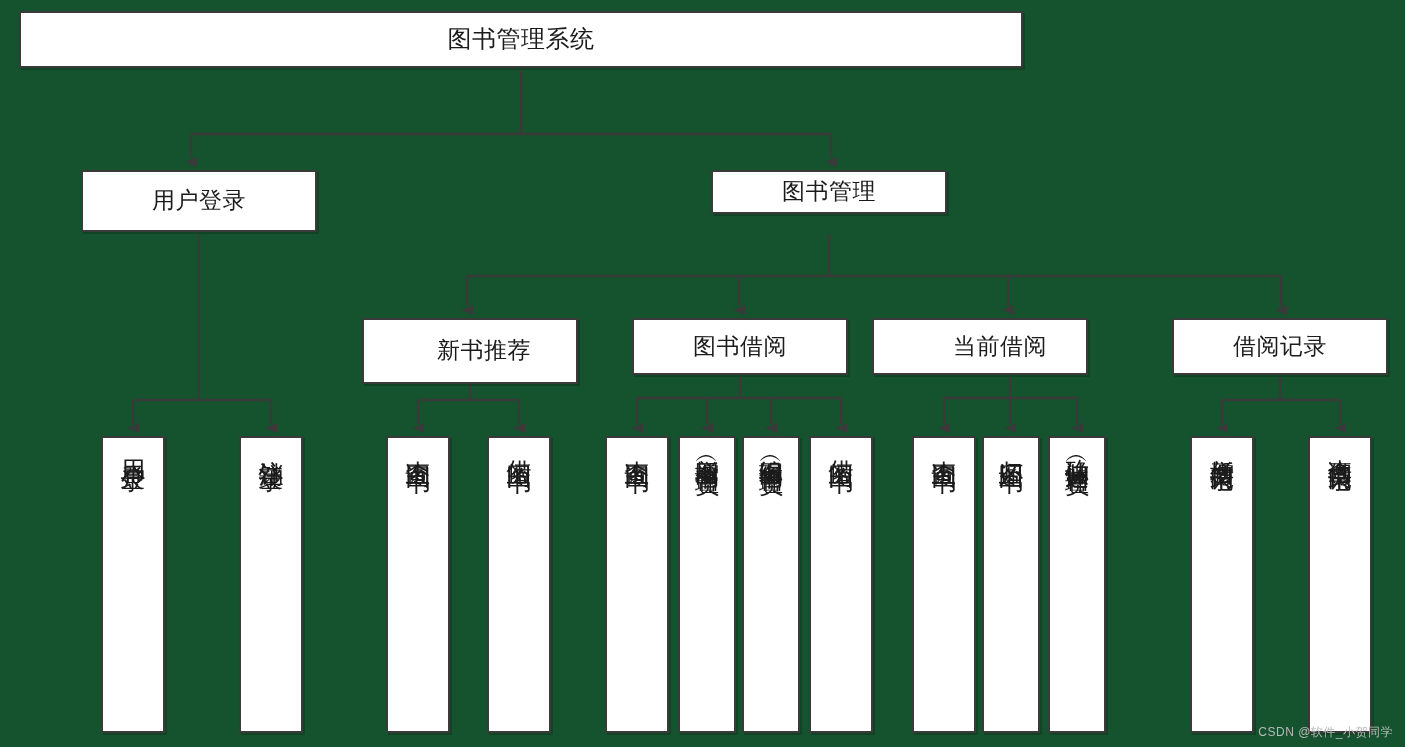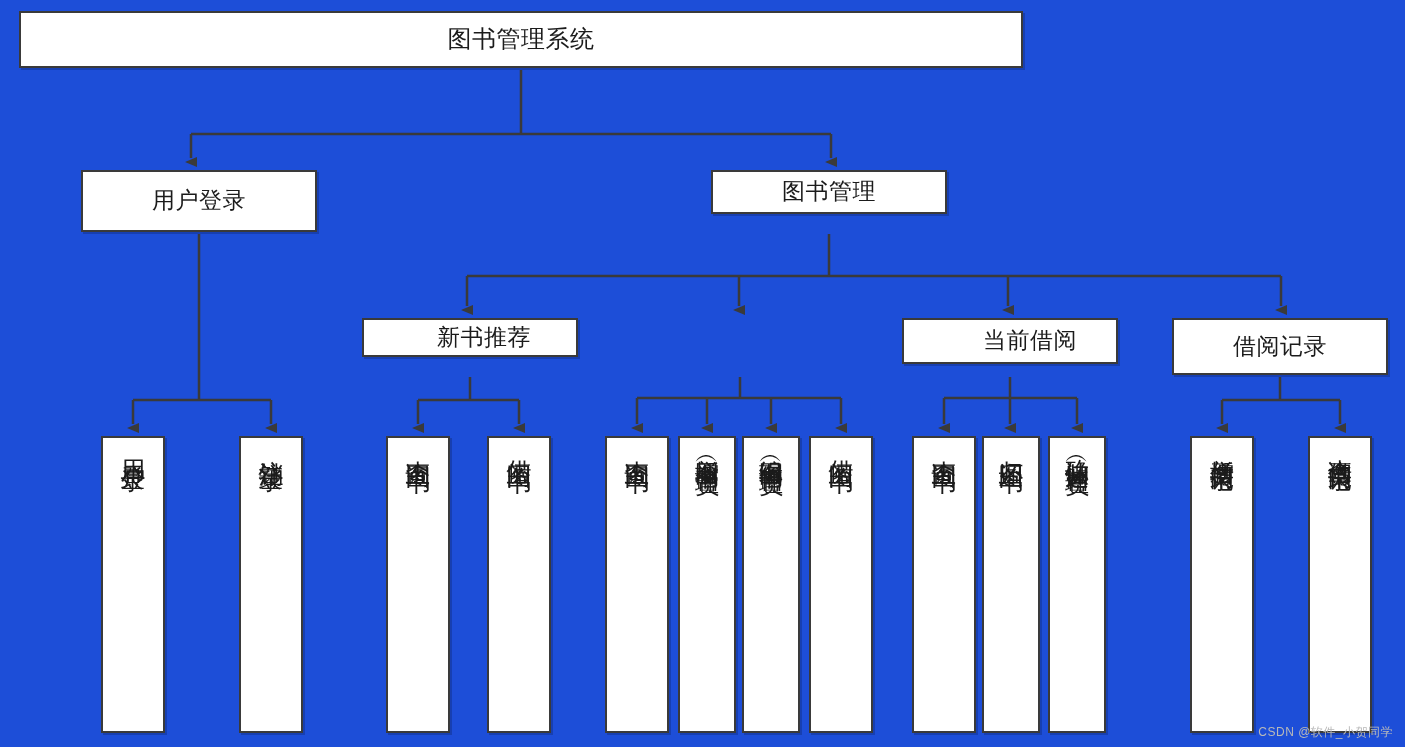--- a/index.html
+++ b/index.html
@@ -7,21 +7,21 @@
     padding: 0;
     background: #ffffff;
   }
   body {
     font-family: "Liberation Sans", "DejaVu Sans", sans-serif;
   }
   #canvas {
     position: relative;
     width: 1405px;
     height: 747px;
-    background: #1d4ed8;
+    background: #14532d;
     overflow: hidden;
   }
   svg.wires {
     position: absolute;
     left: 0;
     top: 0;
     width: 1405px;
     height: 747px;
     pointer-events: none;
   }
@@ -134,24 +134,27 @@
     <span class="label">图书管理系统</span>
   </div>
 
   <div class="node horiz" style="left:81px; top:170px; width:236px; height:62px;">
     <span class="label">用户登录</span>
   </div>
   <div class="node horiz" style="left:711px; top:170px; width:236px; height:44px;">
     <span class="label">图书管理</span>
   </div>
 
-  <div class="node horiz" style="left:362px; top:318px; width:216px; height:39px;padding-left:28px;">
+  <div class="node horiz" style="left:362px; top:318px; width:216px; height:66px;padding-left:28px;">
     <span class="label">新书推荐</span>
   </div>
-  <div class="node horiz" style="left:902px; top:318px; width:216px; height:46px;padding-left:40px;">
+  <div class="node horiz" style="left:632px; top:318px; width:216px; height:57px;">
+    <span class="label">图书借阅</span>
+  </div>
+  <div class="node horiz" style="left:872px; top:318px; width:216px; height:57px;padding-left:40px;">
     <span class="label">当前借阅</span>
   </div>
   <div class="node horiz" style="left:1172px; top:318px; width:216px; height:57px;">
     <span class="label">借阅记录</span>
   </div>
 
   <div class="node vert" style="left:101px; top:436px; width:64px; height:297px;">
     <span class="label">用户登录</span>
   </div>
   <div class="node vert" style="left:239px; top:436px; width:64px; height:297px;">

